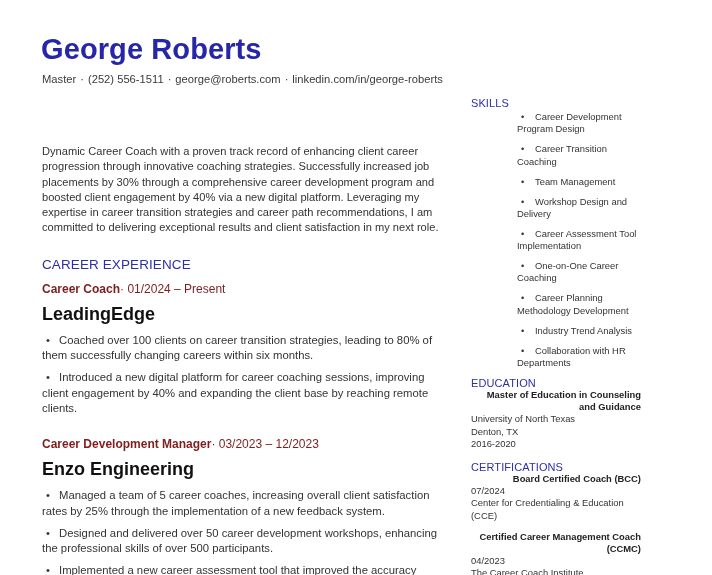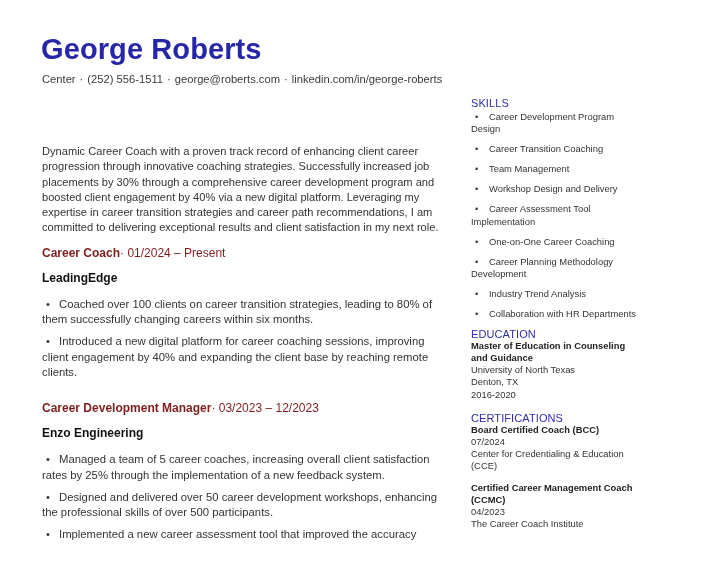--- a/index.html
+++ b/index.html
@@ -13,53 +13,54 @@
 
     .main { position: absolute; left: 42px; top: 96px; width: 410px; }
     .summary { font-size: 11.1px; line-height: 15.3px; color: #333; margin-top: 48px; }
 
     .sec-title { color: #2e2ea6; font-size: 13.5px; letter-spacing: 0.1px; }
     .main .sec-title { margin-top: 21px; }
 
     .job { margin-top: 9px; }
     .job-head { font-size: 12px; color: #7f1d1d; line-height: 17px; }
     .job-head b { font-weight: bold; }
-    .job-company { font-size: 12px; font-weight: bold; color: #111; margin-top: 8px; line-height: 17px; }
+    .job-company { font-size: 18px; font-weight: bold; color: #111; margin-top: 8px; line-height: 17px; }
     .bullets { margin-top: 10px; }
     .bullet { font-size: 11.3px; line-height: 15.3px; color: #333; margin-bottom: 7px; }
     .bullet .dot { display: inline-block; width: 17px; padding-left: 4px; }
 
     .job2 { margin-top: 20px; }
 
     .side { position: absolute; left: 471px; top: 97px; width: 170px; }
     .side .sec-title { font-size: 11px; }
-    .skills { margin-top: 2px; }
+    .skills { margin-top: 2px; margin-left: 46px; }
     .skill { font-size: 9.4px; line-height: 12.3px; color: #333; margin-bottom: 7.7px; }
     .skill .dot { display: inline-block; width: 18px; padding-left: 4px; }
 
     .edu { }
     .side-text { font-size: 9.4px; line-height: 12.2px; color: #333; }
-    .side-bold { font-size: 9.4px; line-height: 12.2px; color: #222; font-weight: bold; }
+    .side-bold { font-size: 9.4px; line-height: 12.2px; color: #222; font-weight: bold; text-align: right; }
     .cert { margin-top: 11px; }
     .cert-item + .cert-item { margin-top: 9px; }
   </style>
 </head>
 <body>
 
 <div class="page">
 
   <div class="name">George Roberts</div>
 
   <div class="contact">
-    <span>Center</span><span class="sep">·</span><span>(252) 556-1511</span><span class="sep">·</span><span>george@roberts.com</span><span class="sep">·</span><span>linkedin.com/in/george-roberts</span>
+    <span>Master</span><span class="sep">·</span><span>(252) 556-1511</span><span class="sep">·</span><span>george@roberts.com</span><span class="sep">·</span><span>linkedin.com/in/george-roberts</span>
   </div>
 
   <div class="main">
     <p class="summary">Dynamic Career Coach with a proven track record of enhancing client career progression through innovative coaching strategies. Successfully increased job placements by 30% through a comprehensive career development program and boosted client engagement by 40% via a new digital platform. Leveraging my expertise in career transition strategies and career path recommendations, I am committed to delivering exceptional results and client satisfaction in my next role.</p>
 
+    <div class="sec-title">CAREER EXPERIENCE</div>
 
     <div class="job">
       <div class="job-head"><b>Career Coach</b><span>· 01/2024 – Present</span></div>
       <div class="job-company">LeadingEdge</div>
       <div class="bullets">
         <div class="bullet"><span class="dot">•</span><span>Coached over 100 clients on career transition strategies, leading to 80% of them successfully changing careers within six months.</span></div>
         <div class="bullet"><span class="dot">•</span><span>Introduced a new digital platform for career coaching sessions, improving client engagement by 40% and expanding the client base by reaching remote clients.</span></div>
       </div>
     </div>
 

